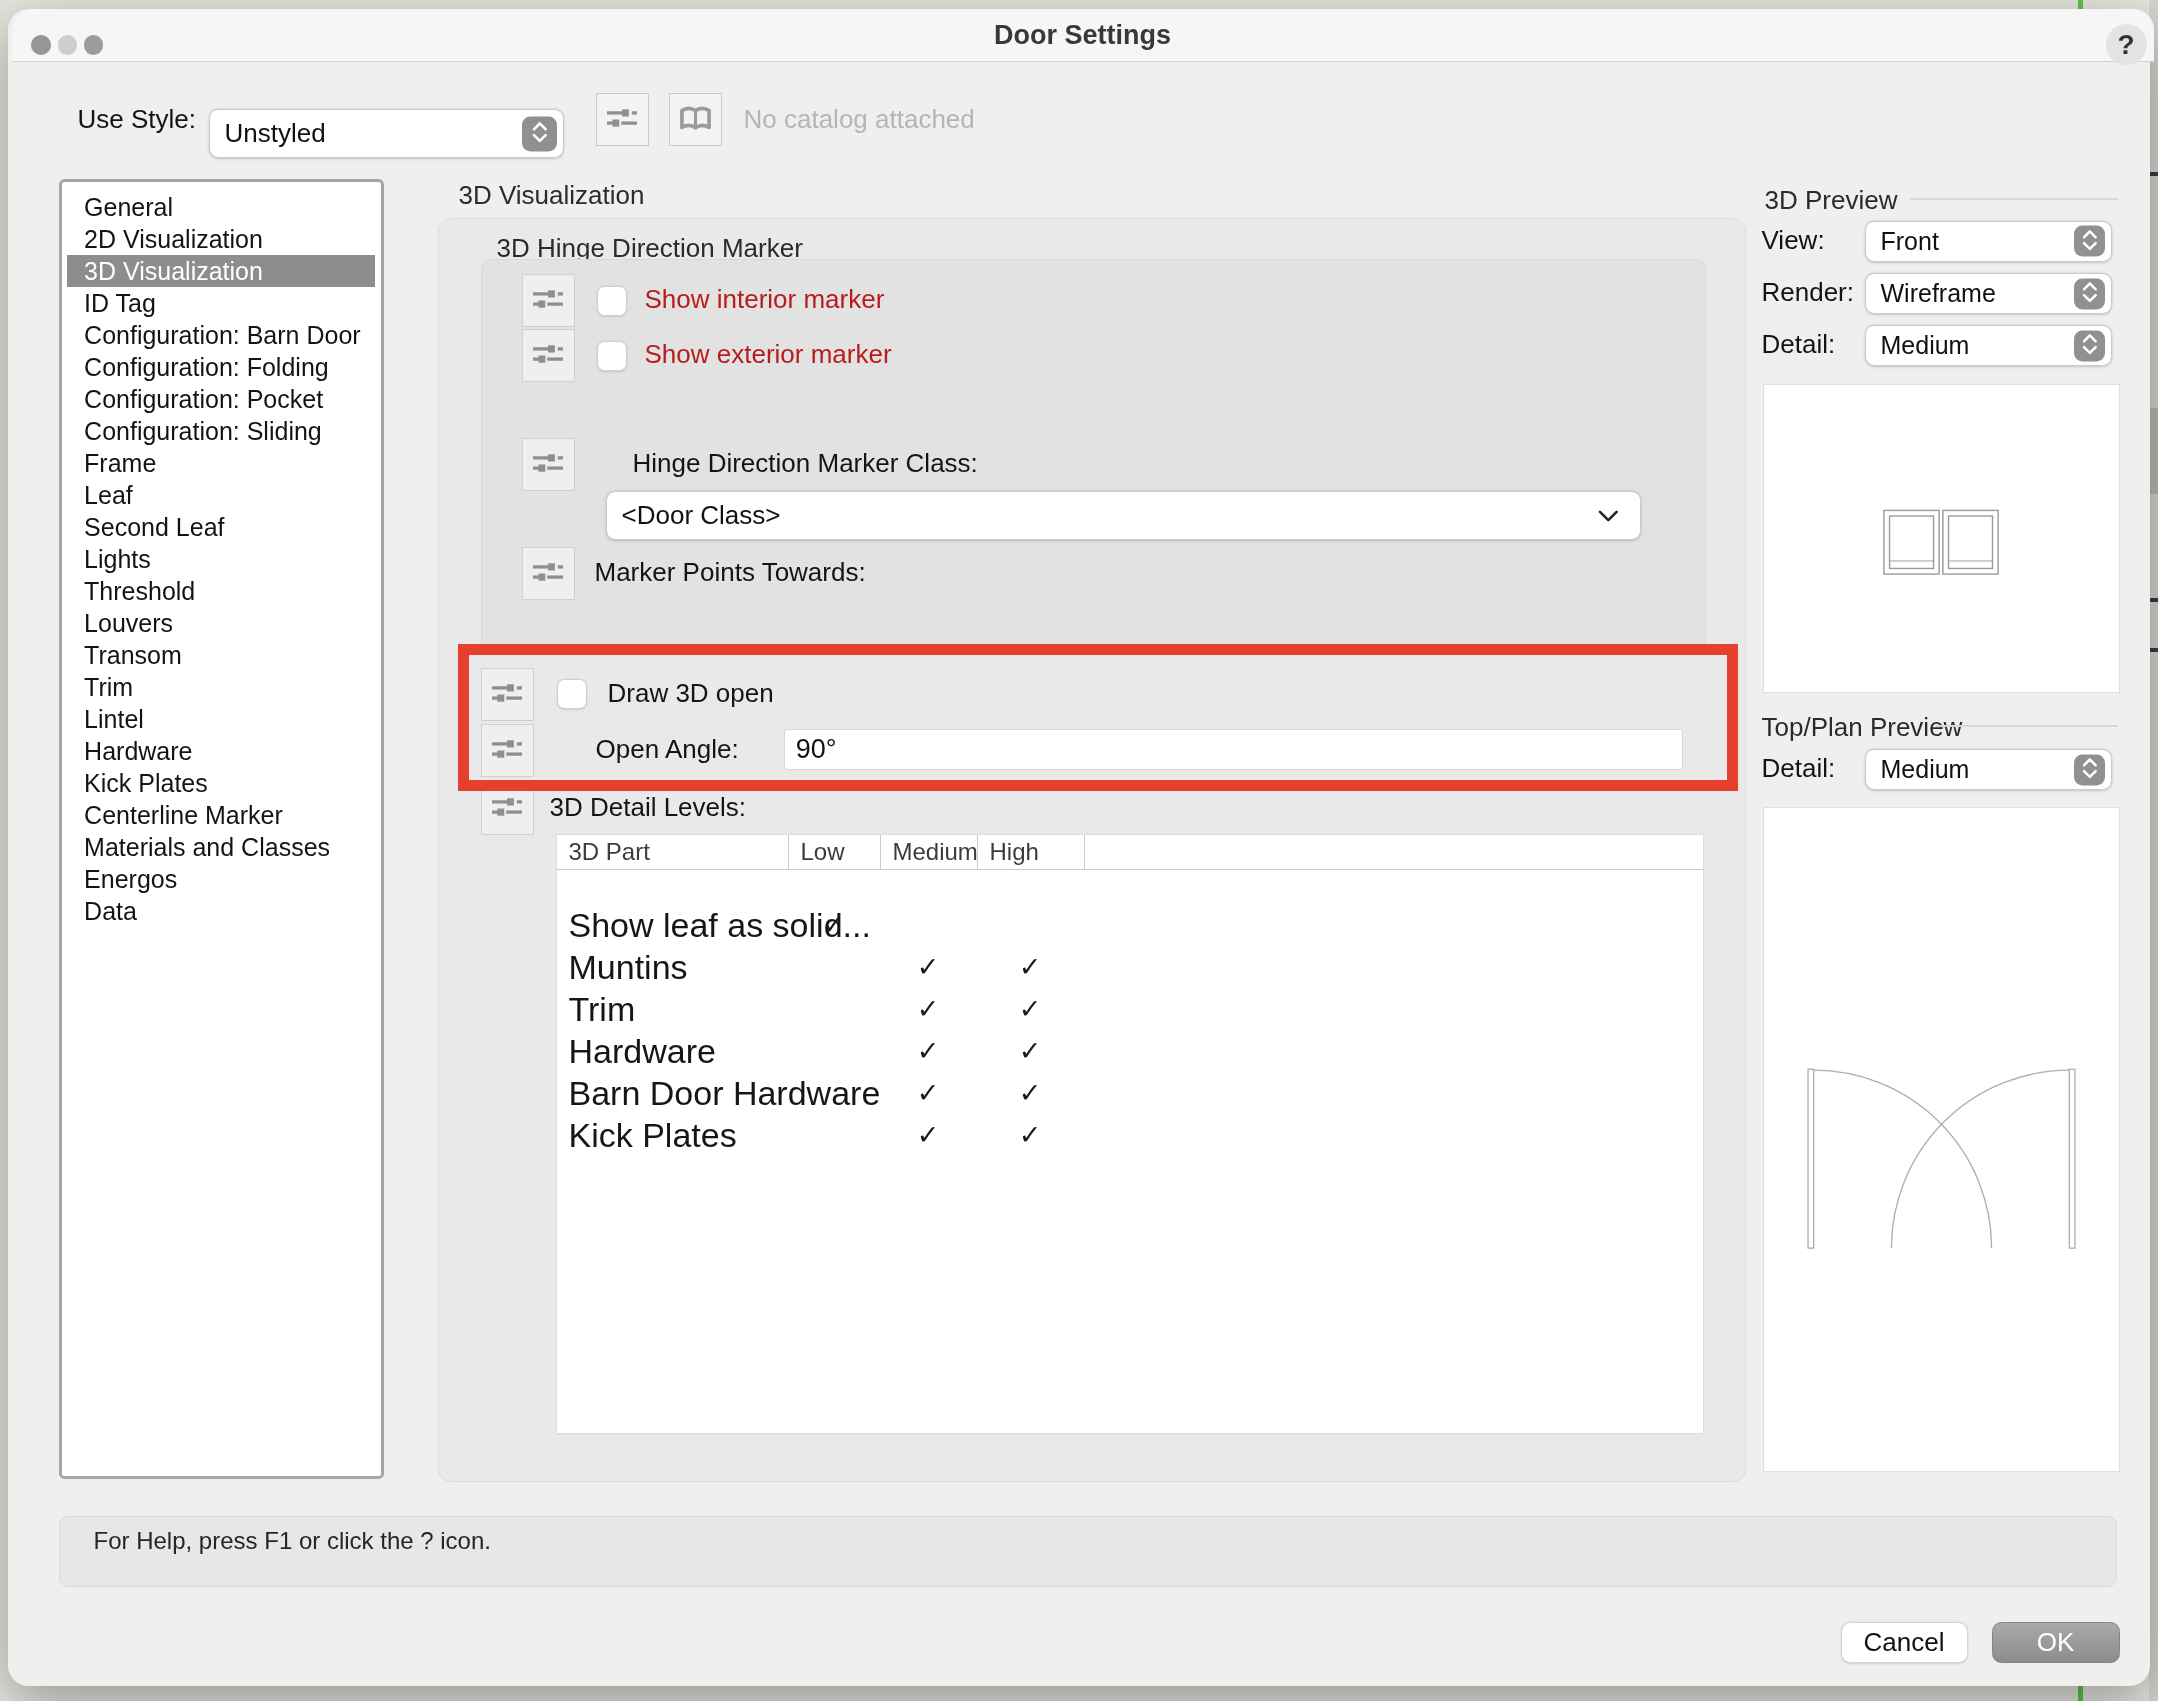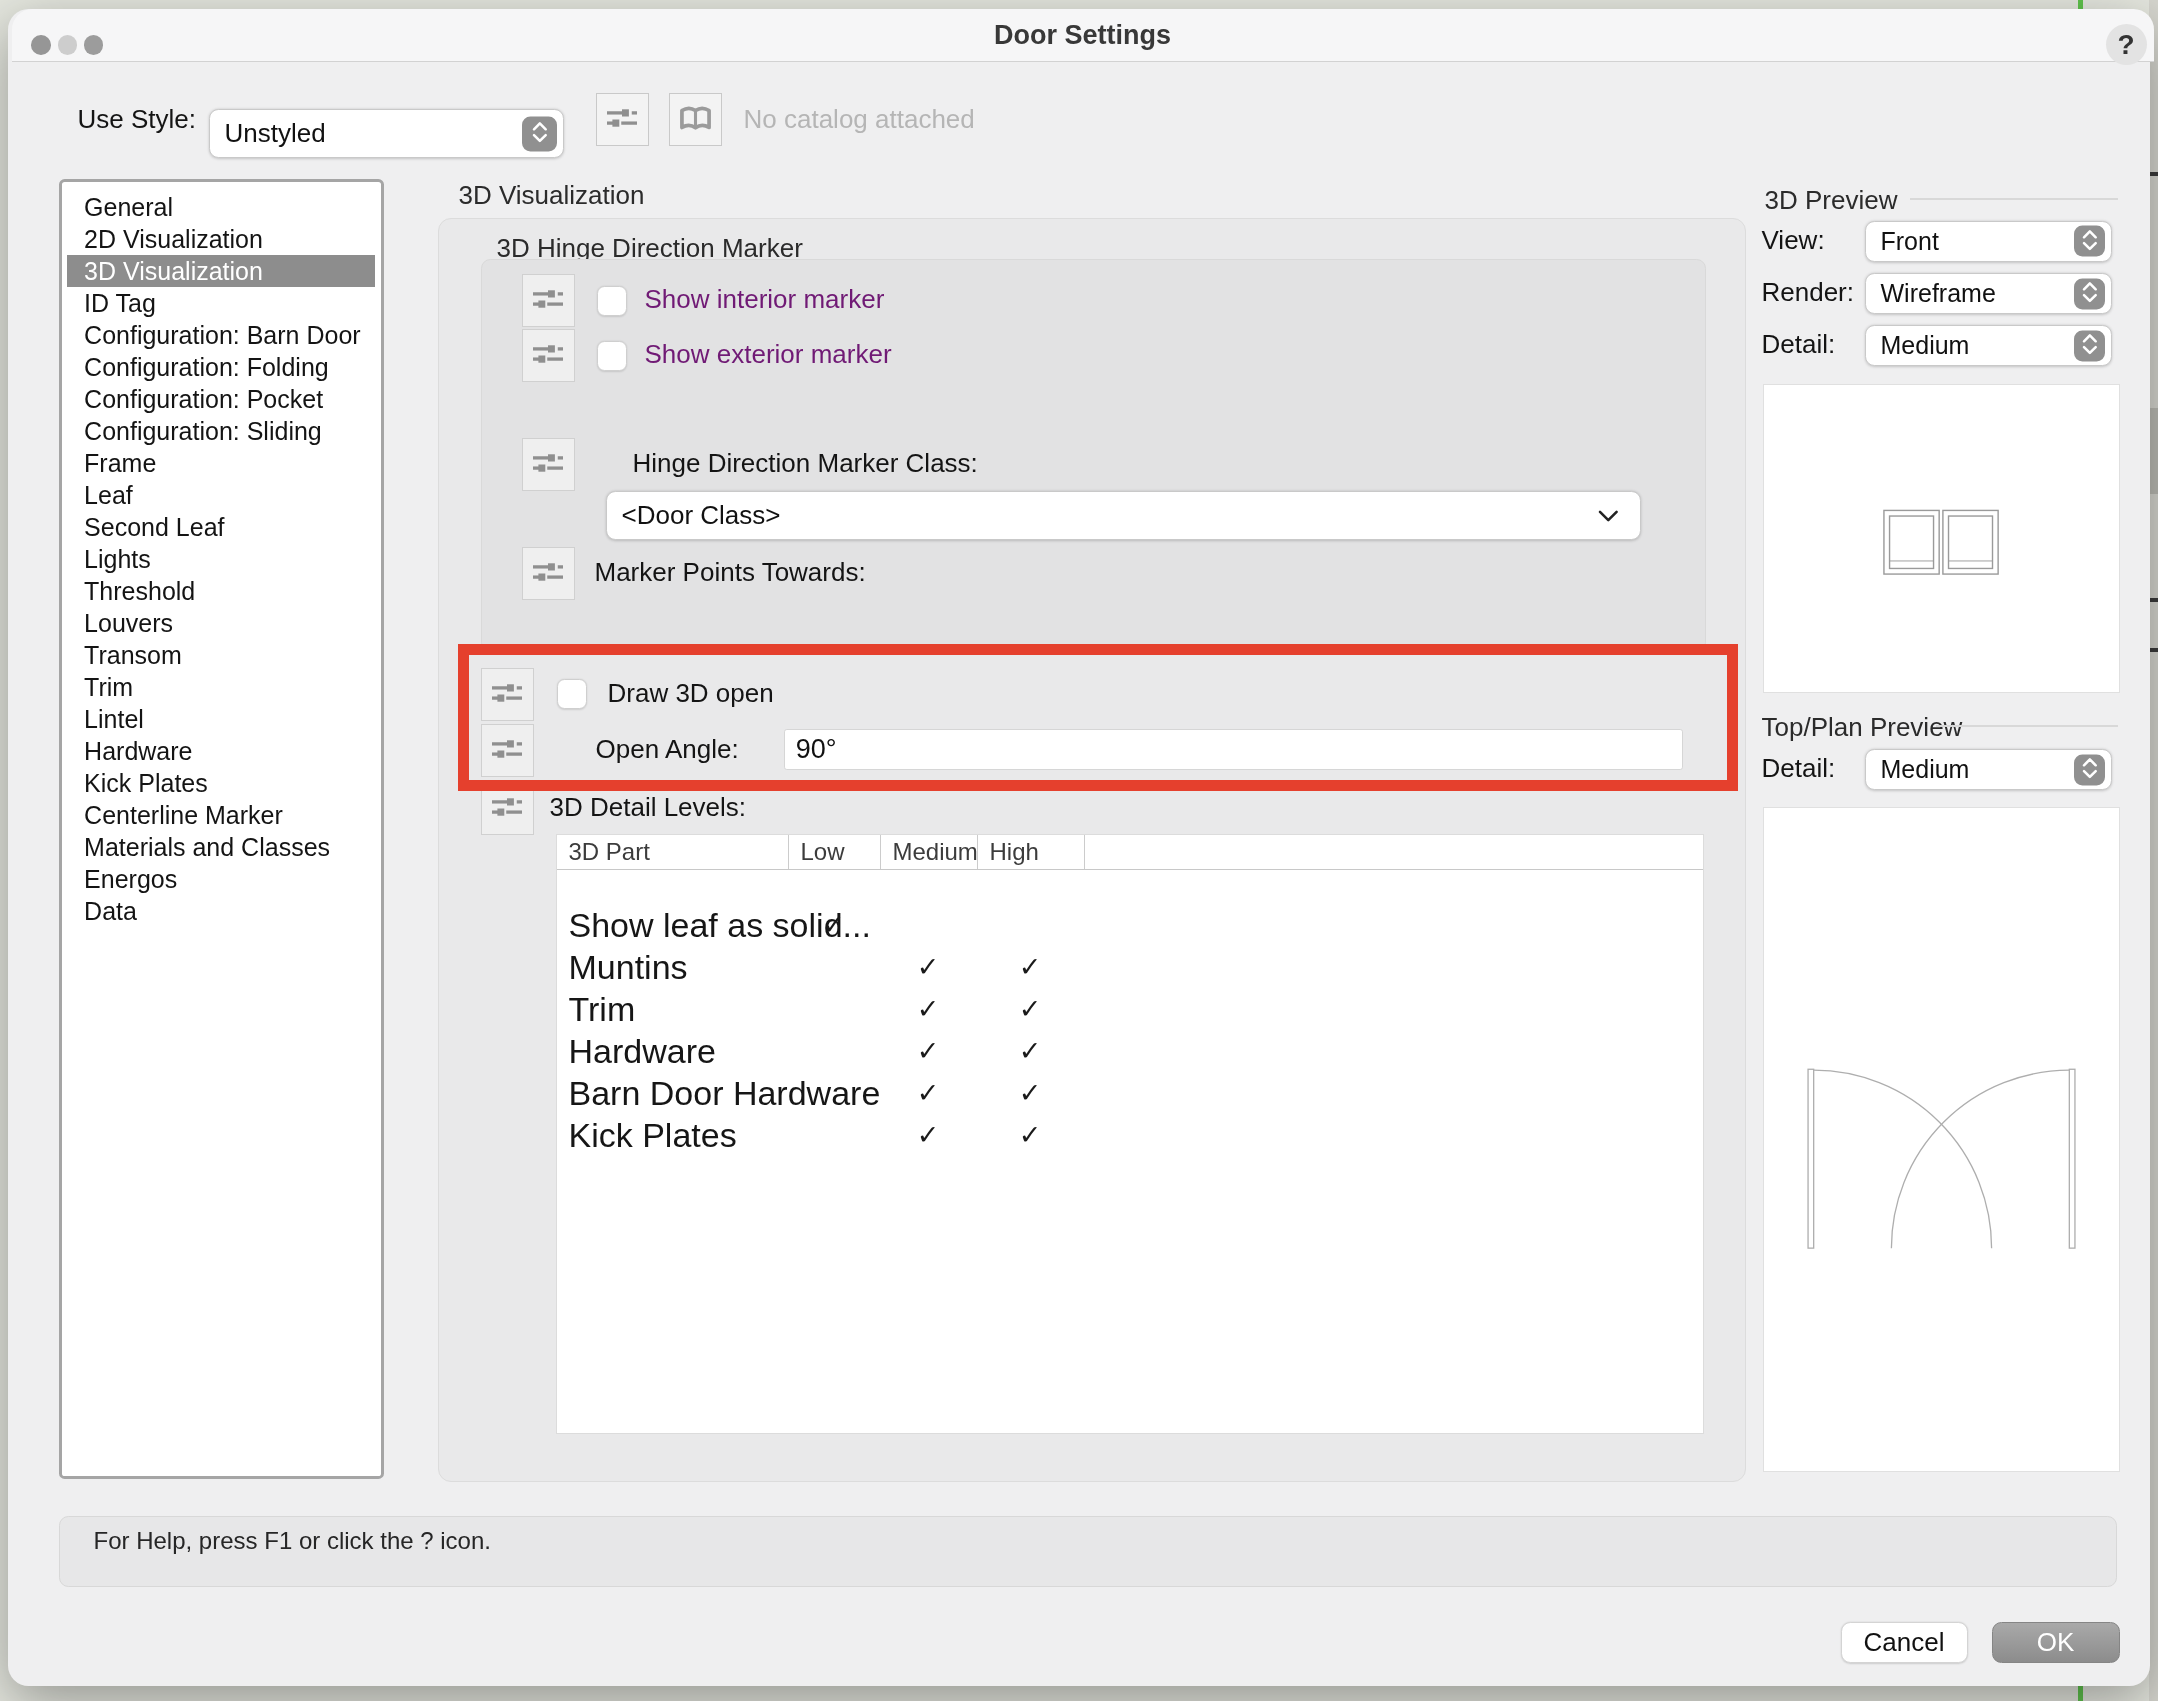--- a/index.html
+++ b/index.html
@@ -53,21 +53,21 @@
   #group-label{left:489px;top:224px;font-size:26px;color:#2b2b2b;}
   #inner-box{left:473px;top:250px;width:1225px;height:393px;background:#e2e2e3;border:0.9px solid #d9d9d9;
              border-radius:9.4px;box-sizing:border-box;}
   .slider-btn{width:51px;height:51px;background:#efefef;border:0.9px solid #d0d0d0;display:flex;
               align-items:center;justify-content:center;}
   .hinge-row{position:absolute;left:0;width:100%;height:51px;}
   .hinge-row .slider-btn{position:absolute;left:41px;top:0;}
   .cbx{position:absolute;width:28px;height:28px;background:#fff;border:0.9px solid #cfcfcf;border-radius:7.5px;
        box-shadow:0 0.9px 1.9px rgba(0,0,0,.12);}
   .hinge-row .cbx{left:116px;top:11.2px;}
-  .hinge-row .lbl{position:absolute;left:164px;top:0;height:51px;line-height:51px;font-size:26px;color:#701a75;}
+  .hinge-row .lbl{position:absolute;left:164px;top:0;height:51px;line-height:51px;font-size:26px;color:#b91c1c;}
   .plain-lbl{font-size:26px;color:#141414;}
 
   #class-slider{left:514px;top:429px;}
   #class-label{left:625px;top:429px;height:51px;line-height:51px;}
   #class-dropdown{left:598px;top:482px;width:1033px;height:47px;}
   #class-chevron{position:absolute;right:20.6px;top:50%;transform:translateY(-50%);}
   #marker-slider{left:514px;top:538px;}
   #marker-label{left:587px;top:538px;height:51px;line-height:51px;}
   #marker-dropdown{left:598px;top:583px;width:1033px;height:45px;}
 

